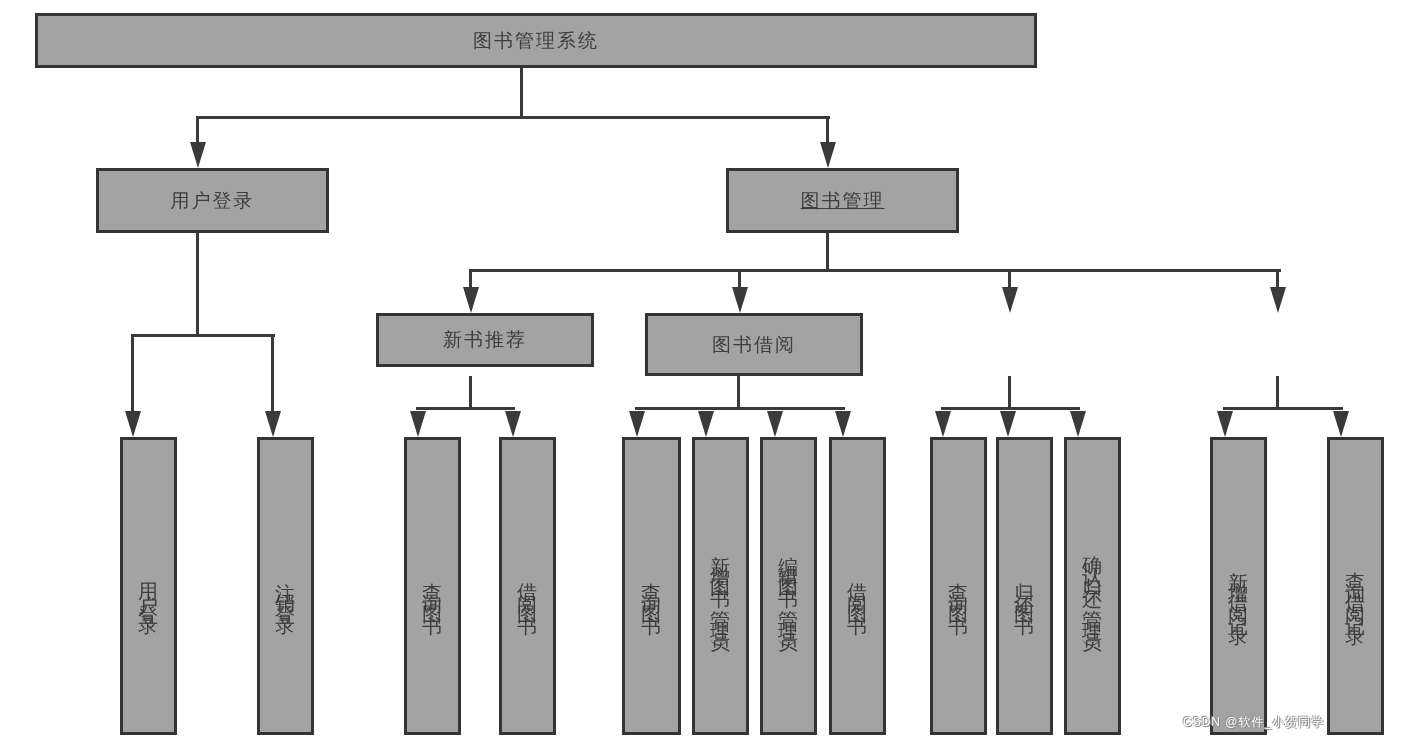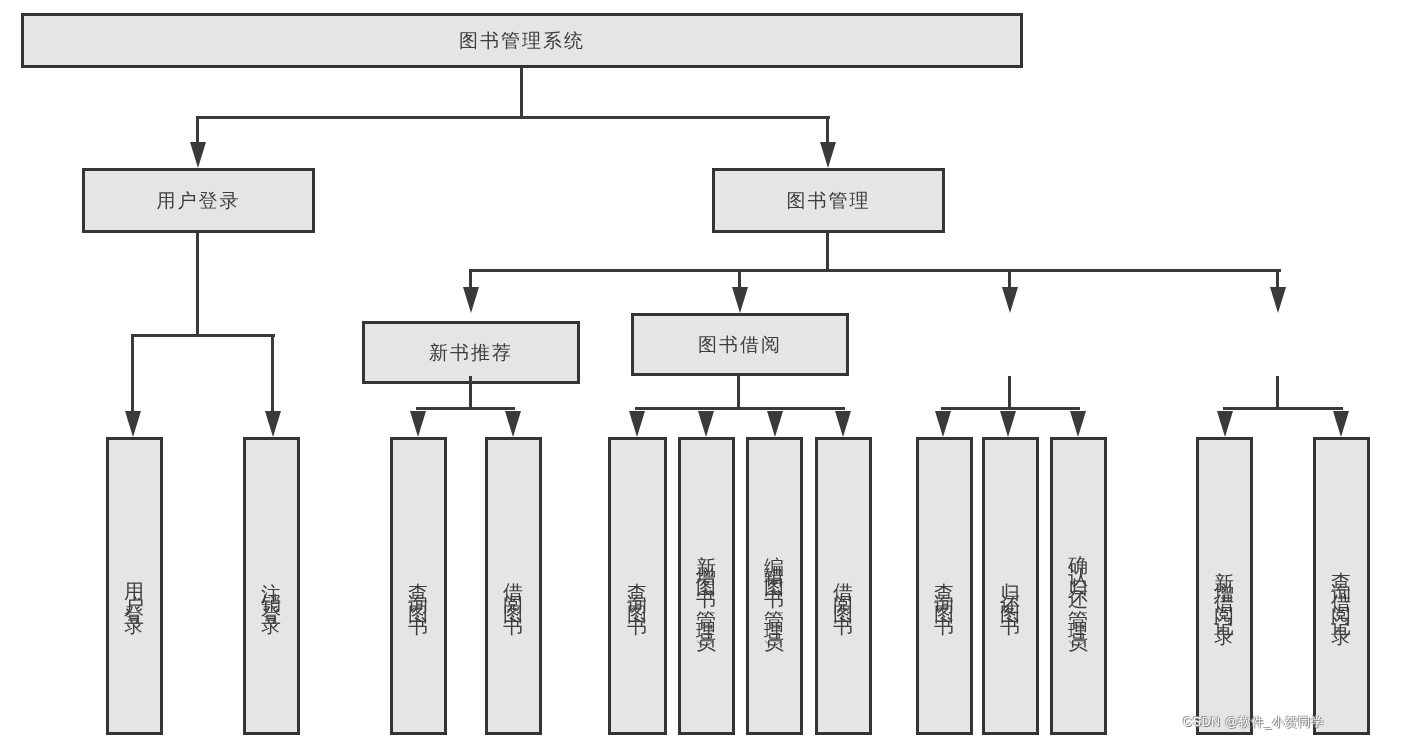--- a/index.html
+++ b/index.html
@@ -1,22 +1,22 @@
 <!DOCTYPE html>
 <html><head>
 <meta charset="utf-8">
 <style>
   html,body{margin:0;padding:0;background:#fff;}
   #canvas{
     position:relative;width:1405px;height:747px;background:#ffffff;
     font-family:"Liberation Sans",sans-serif;overflow:hidden;
   }
   .box{
-    position:absolute;background:#e5e5e5;border:3px solid #343434;box-sizing:border-box;
-    display:flex;align-items:center;justify-content:center;color:#3d3d3d;
+    position:absolute;background:#a3a3a3;border:3px solid #343434;box-sizing:border-box;
+    display:flex;align-items:center;justify-content:center;color:#3d3d3d;margin-left:14px;
   }
   .hlabel{font-size:19px;letter-spacing:2px;white-space:nowrap;}
   .vbox{
     writing-mode:vertical-rl;text-orientation:mixed;
     font-size:20px;letter-spacing:11px;line-height:1;
     padding-top:6px;
   }
   .line{position:absolute;background:#3a3a3a;}
   .arrow{
     position:absolute;width:0;height:0;
@@ -37,41 +37,41 @@
   <div class="box hlabel" style="left:21px;top:13px;width:1002px;height:55px;">图书管理系统</div>
 
   <div class="line" style="left:520px;top:68px;width:3px;height:50px;"></div>
   <div class="line" style="left:196px;top:116px;width:634px;height:3px;"></div>
   <div class="line" style="left:196px;top:116px;width:3px;height:32px;"></div>
   <div class="arrow" style="left:190px;top:142px;"></div>
   <div class="line" style="left:826px;top:116px;width:3px;height:32px;"></div>
   <div class="arrow" style="left:820px;top:142px;"></div>
 
   <div class="box hlabel" style="left:82px;top:168px;width:233px;height:65px;">用户登录</div>
-  <div class="box hlabel" style="left:712px;top:168px;width:233px;height:65px;">图书管理</div>
+  <div class="box hlabel" style="left:712px;top:168px;width:233px;height:65px;text-decoration:underline;">图书管理</div>
 
   <div class="line" style="left:196px;top:233px;width:3px;height:104px;"></div>
   <div class="line" style="left:131px;top:334px;width:144px;height:3px;"></div>
   <div class="line" style="left:131px;top:334px;width:3px;height:82px;"></div>
   <div class="arrow" style="left:125px;top:411px;"></div>
   <div class="line" style="left:271px;top:334px;width:3px;height:82px;"></div>
   <div class="arrow" style="left:265px;top:411px;"></div>
 
   <div class="line" style="left:826px;top:233px;width:3px;height:39px;"></div>
   <div class="line" style="left:469px;top:269px;width:812px;height:3px;"></div>
   <div class="line" style="left:469px;top:269px;width:3px;height:20px;"></div>
   <div class="arrow" style="left:463px;top:287px;"></div>
   <div class="line" style="left:738px;top:269px;width:3px;height:20px;"></div>
   <div class="arrow" style="left:732px;top:287px;"></div>
   <div class="line" style="left:1008px;top:269px;width:3px;height:20px;"></div>
   <div class="arrow" style="left:1002px;top:287px;"></div>
   <div class="line" style="left:1276px;top:269px;width:3px;height:20px;"></div>
   <div class="arrow" style="left:1270px;top:287px;"></div>
 
-  <div class="box hlabel" style="left:362px;top:321px;width:218px;height:63px;">新书推荐</div>
+  <div class="box hlabel" style="left:362px;top:313px;width:218px;height:54px;">新书推荐</div>
   <div class="box hlabel" style="left:631px;top:313px;width:218px;height:63px;">图书借阅</div>
 
   <div class="line" style="left:469px;top:376px;width:3px;height:33px;"></div>
   <div class="line" style="left:416px;top:407px;width:99px;height:3px;"></div>
   <div class="arrow" style="left:410px;top:411px;"></div>
   <div class="arrow" style="left:505px;top:411px;"></div>
 
   <div class="line" style="left:737px;top:376px;width:3px;height:33px;"></div>
   <div class="line" style="left:635px;top:407px;width:210px;height:3px;"></div>
   <div class="arrow" style="left:629px;top:411px;"></div>

